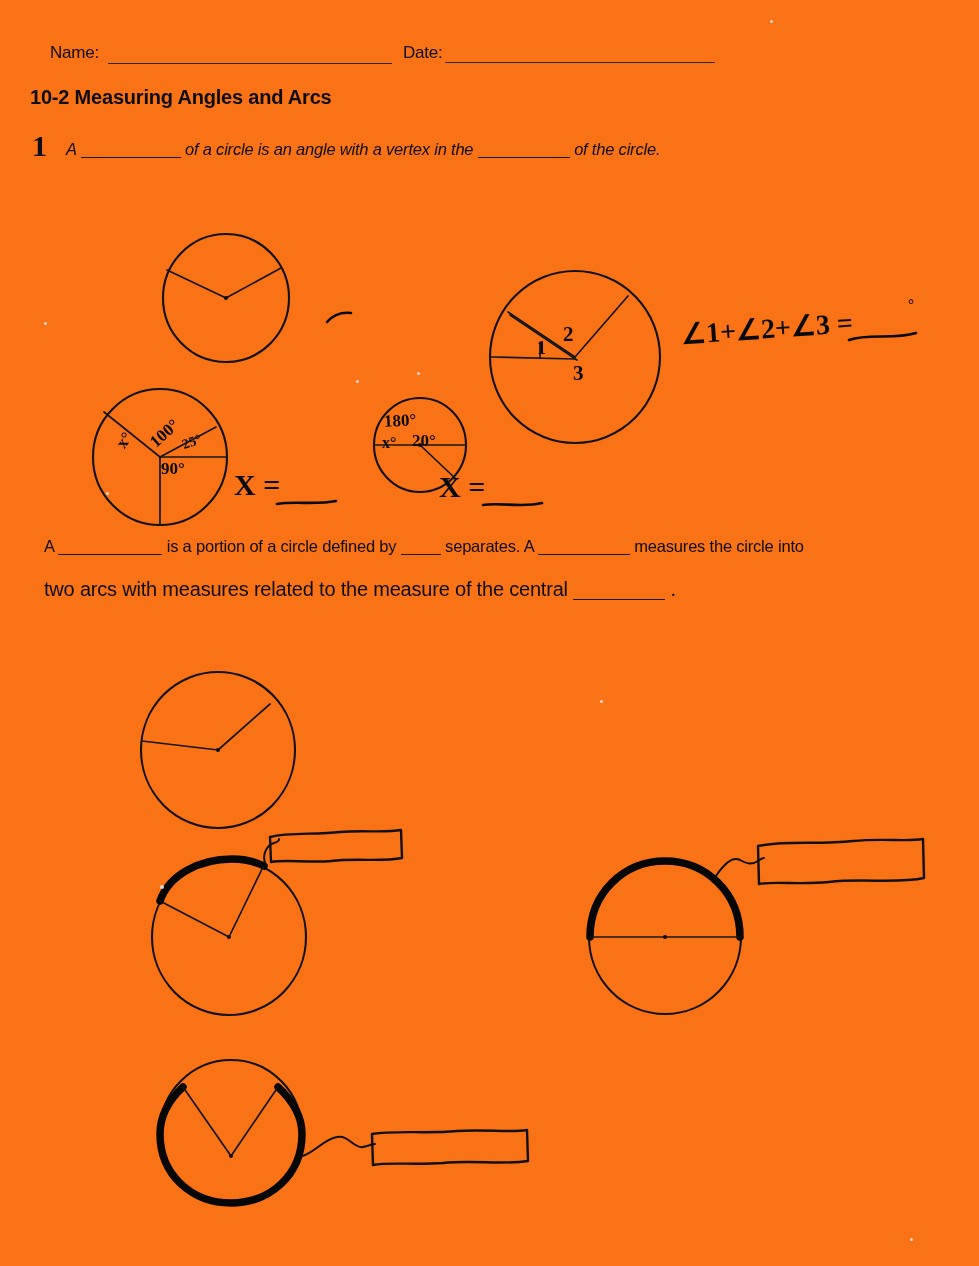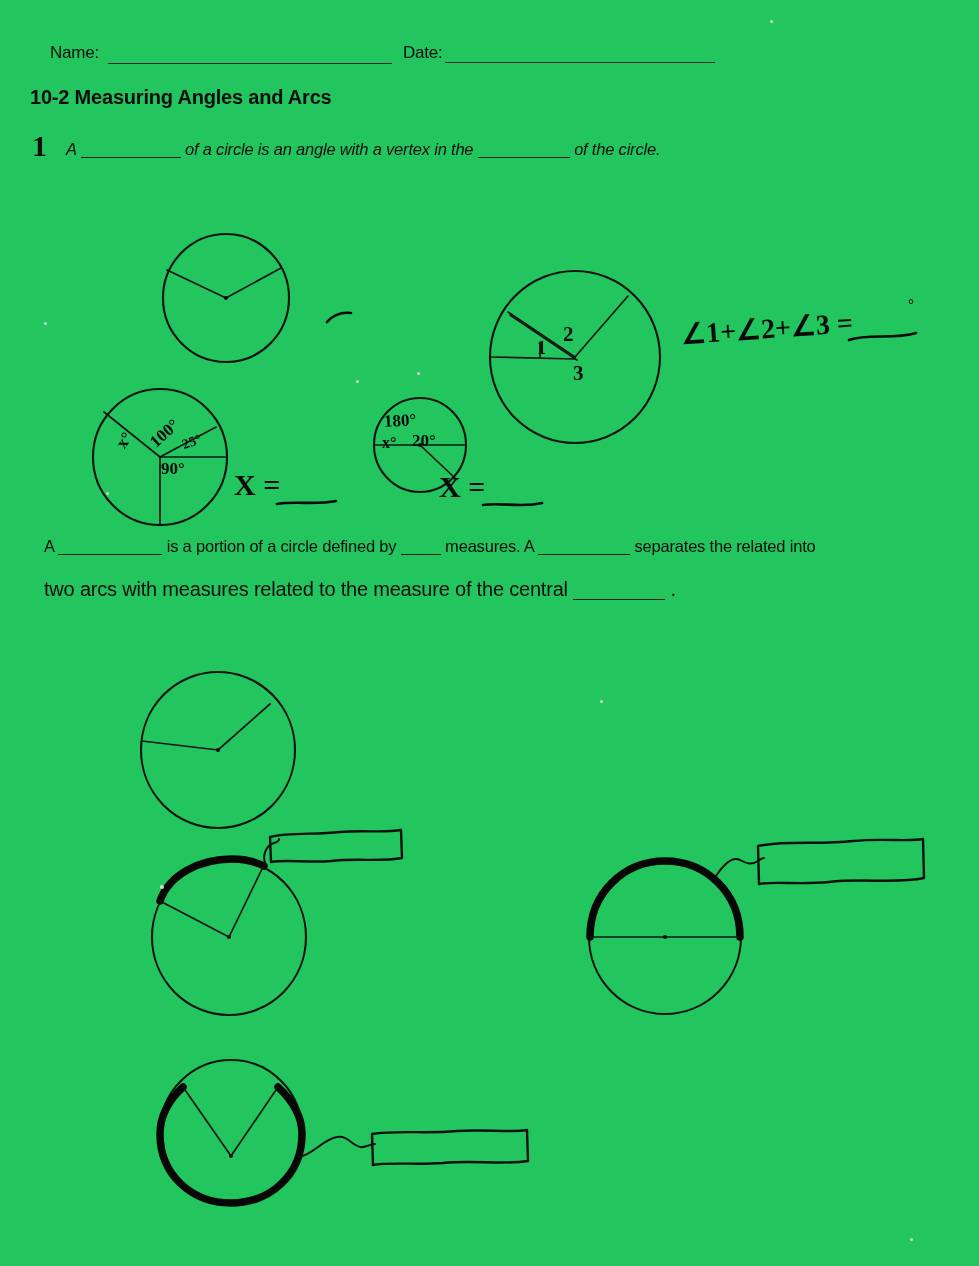--- a/index.html
+++ b/index.html
@@ -8,21 +8,21 @@
     background: #ffffff;
   }
   body {
     font-family: "Liberation Sans", sans-serif;
     color: #111111;
   }
   #page {
     position: relative;
     width: 979px;
     height: 1266px;
-    background: #22c55e;
+    background: #f97316;
     overflow: hidden;
   }
 
   
   .printed {
     position: absolute;
     font-family: "Liberation Sans", sans-serif;
     color: #0d0d0d;
     white-space: nowrap;
     letter-spacing: -0.2px;
@@ -163,23 +163,23 @@
   <svg class="draw" style="left:848px; top:331px;" width="70" height="12" viewBox="0 0 70 12">
     <path class="stroke-hand" d="M 1 9 C 20 2 46 9 68 2"></path>
   </svg>
   <div class="ink" style="left:908px; top:296px; font-size:15px;">°</div>
 
   <div class="printed p2line1">
     <span>A</span>
     <span class="blank" style="width:104px"></span>
     <span>is a portion of a circle defined by</span>
     <span class="blank" style="width:40px"></span>
-    <span>measures.   A</span>
+    <span>separates.   A</span>
     <span class="blank" style="width:92px"></span>
-    <span>separates the related into</span>
+    <span>measures the circle into</span>
   </div>
   <div class="printed p2line2">
     <span>two arcs with measures related to the measure of the central</span>
     <span class="blank" style="width:92px"></span>
     <span>.</span>
   </div>
 
   <svg class="draw" style="left:139px; top:670px;" width="168" height="164" viewBox="0 0 168 164">
     <ellipse cx="79" cy="80" rx="77" ry="78" class="stroke"></ellipse>
     <path class="stroke-thin" d="M 79 80 L 3 71"></path>

